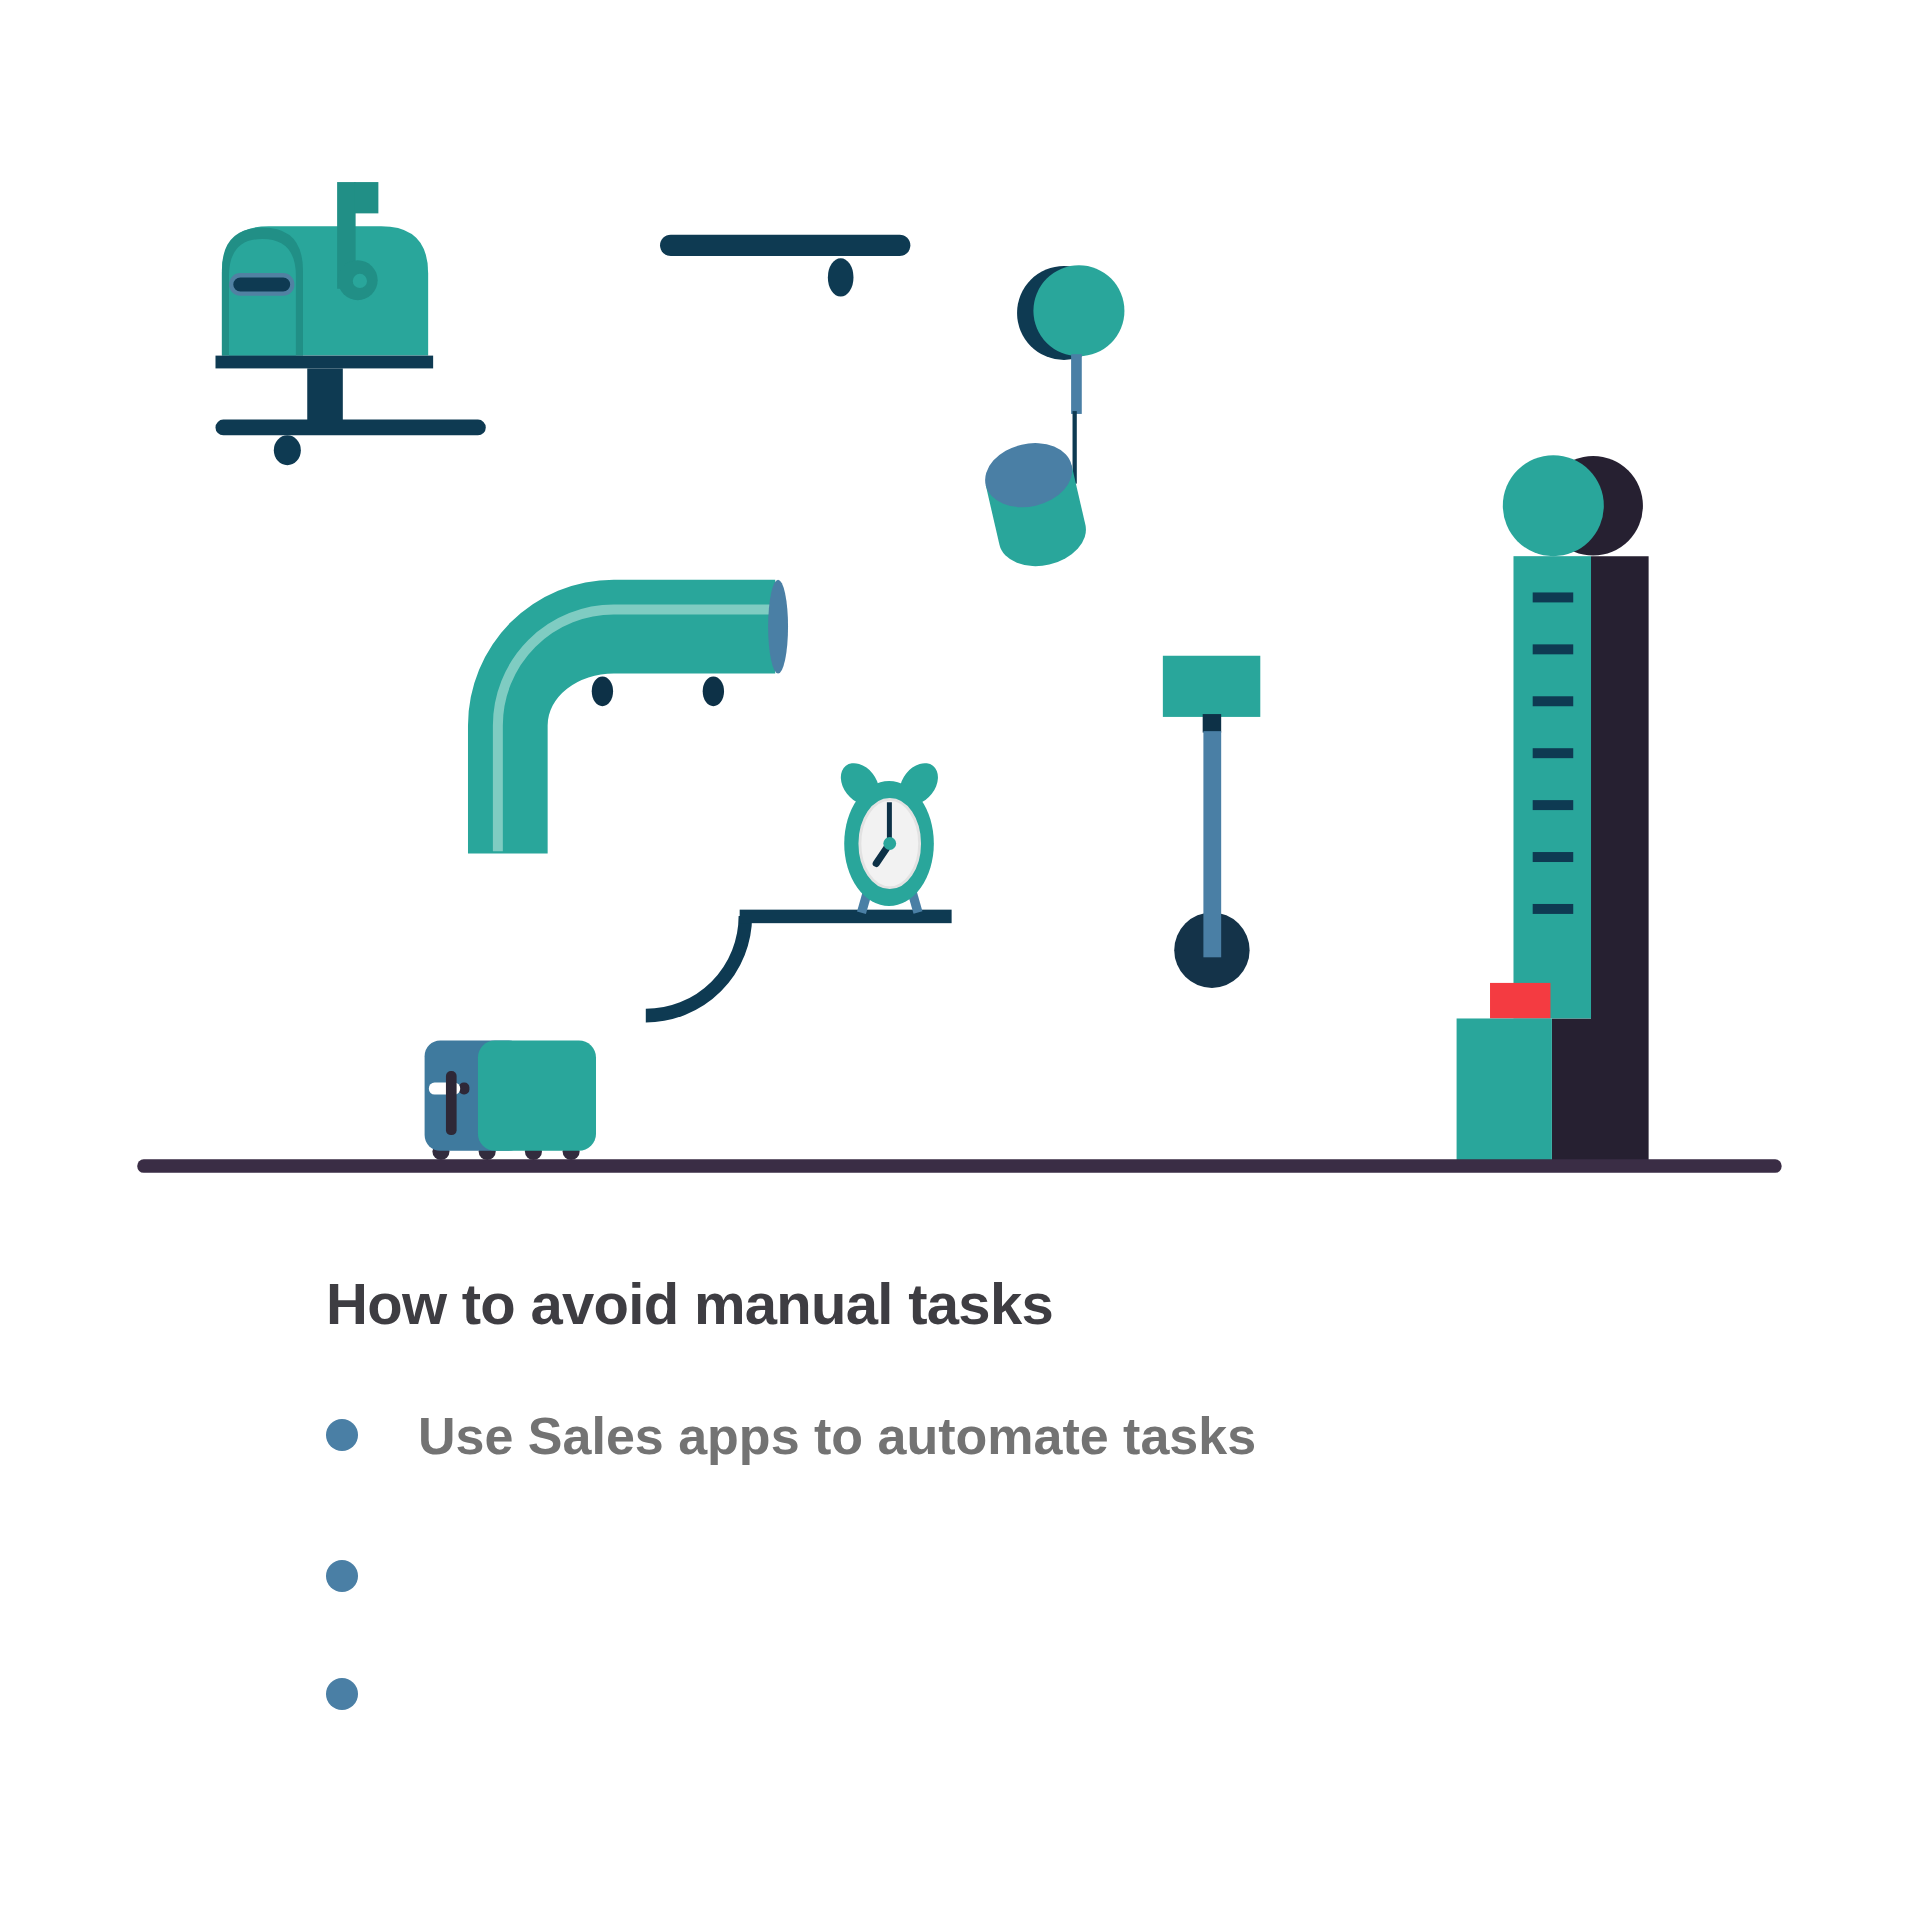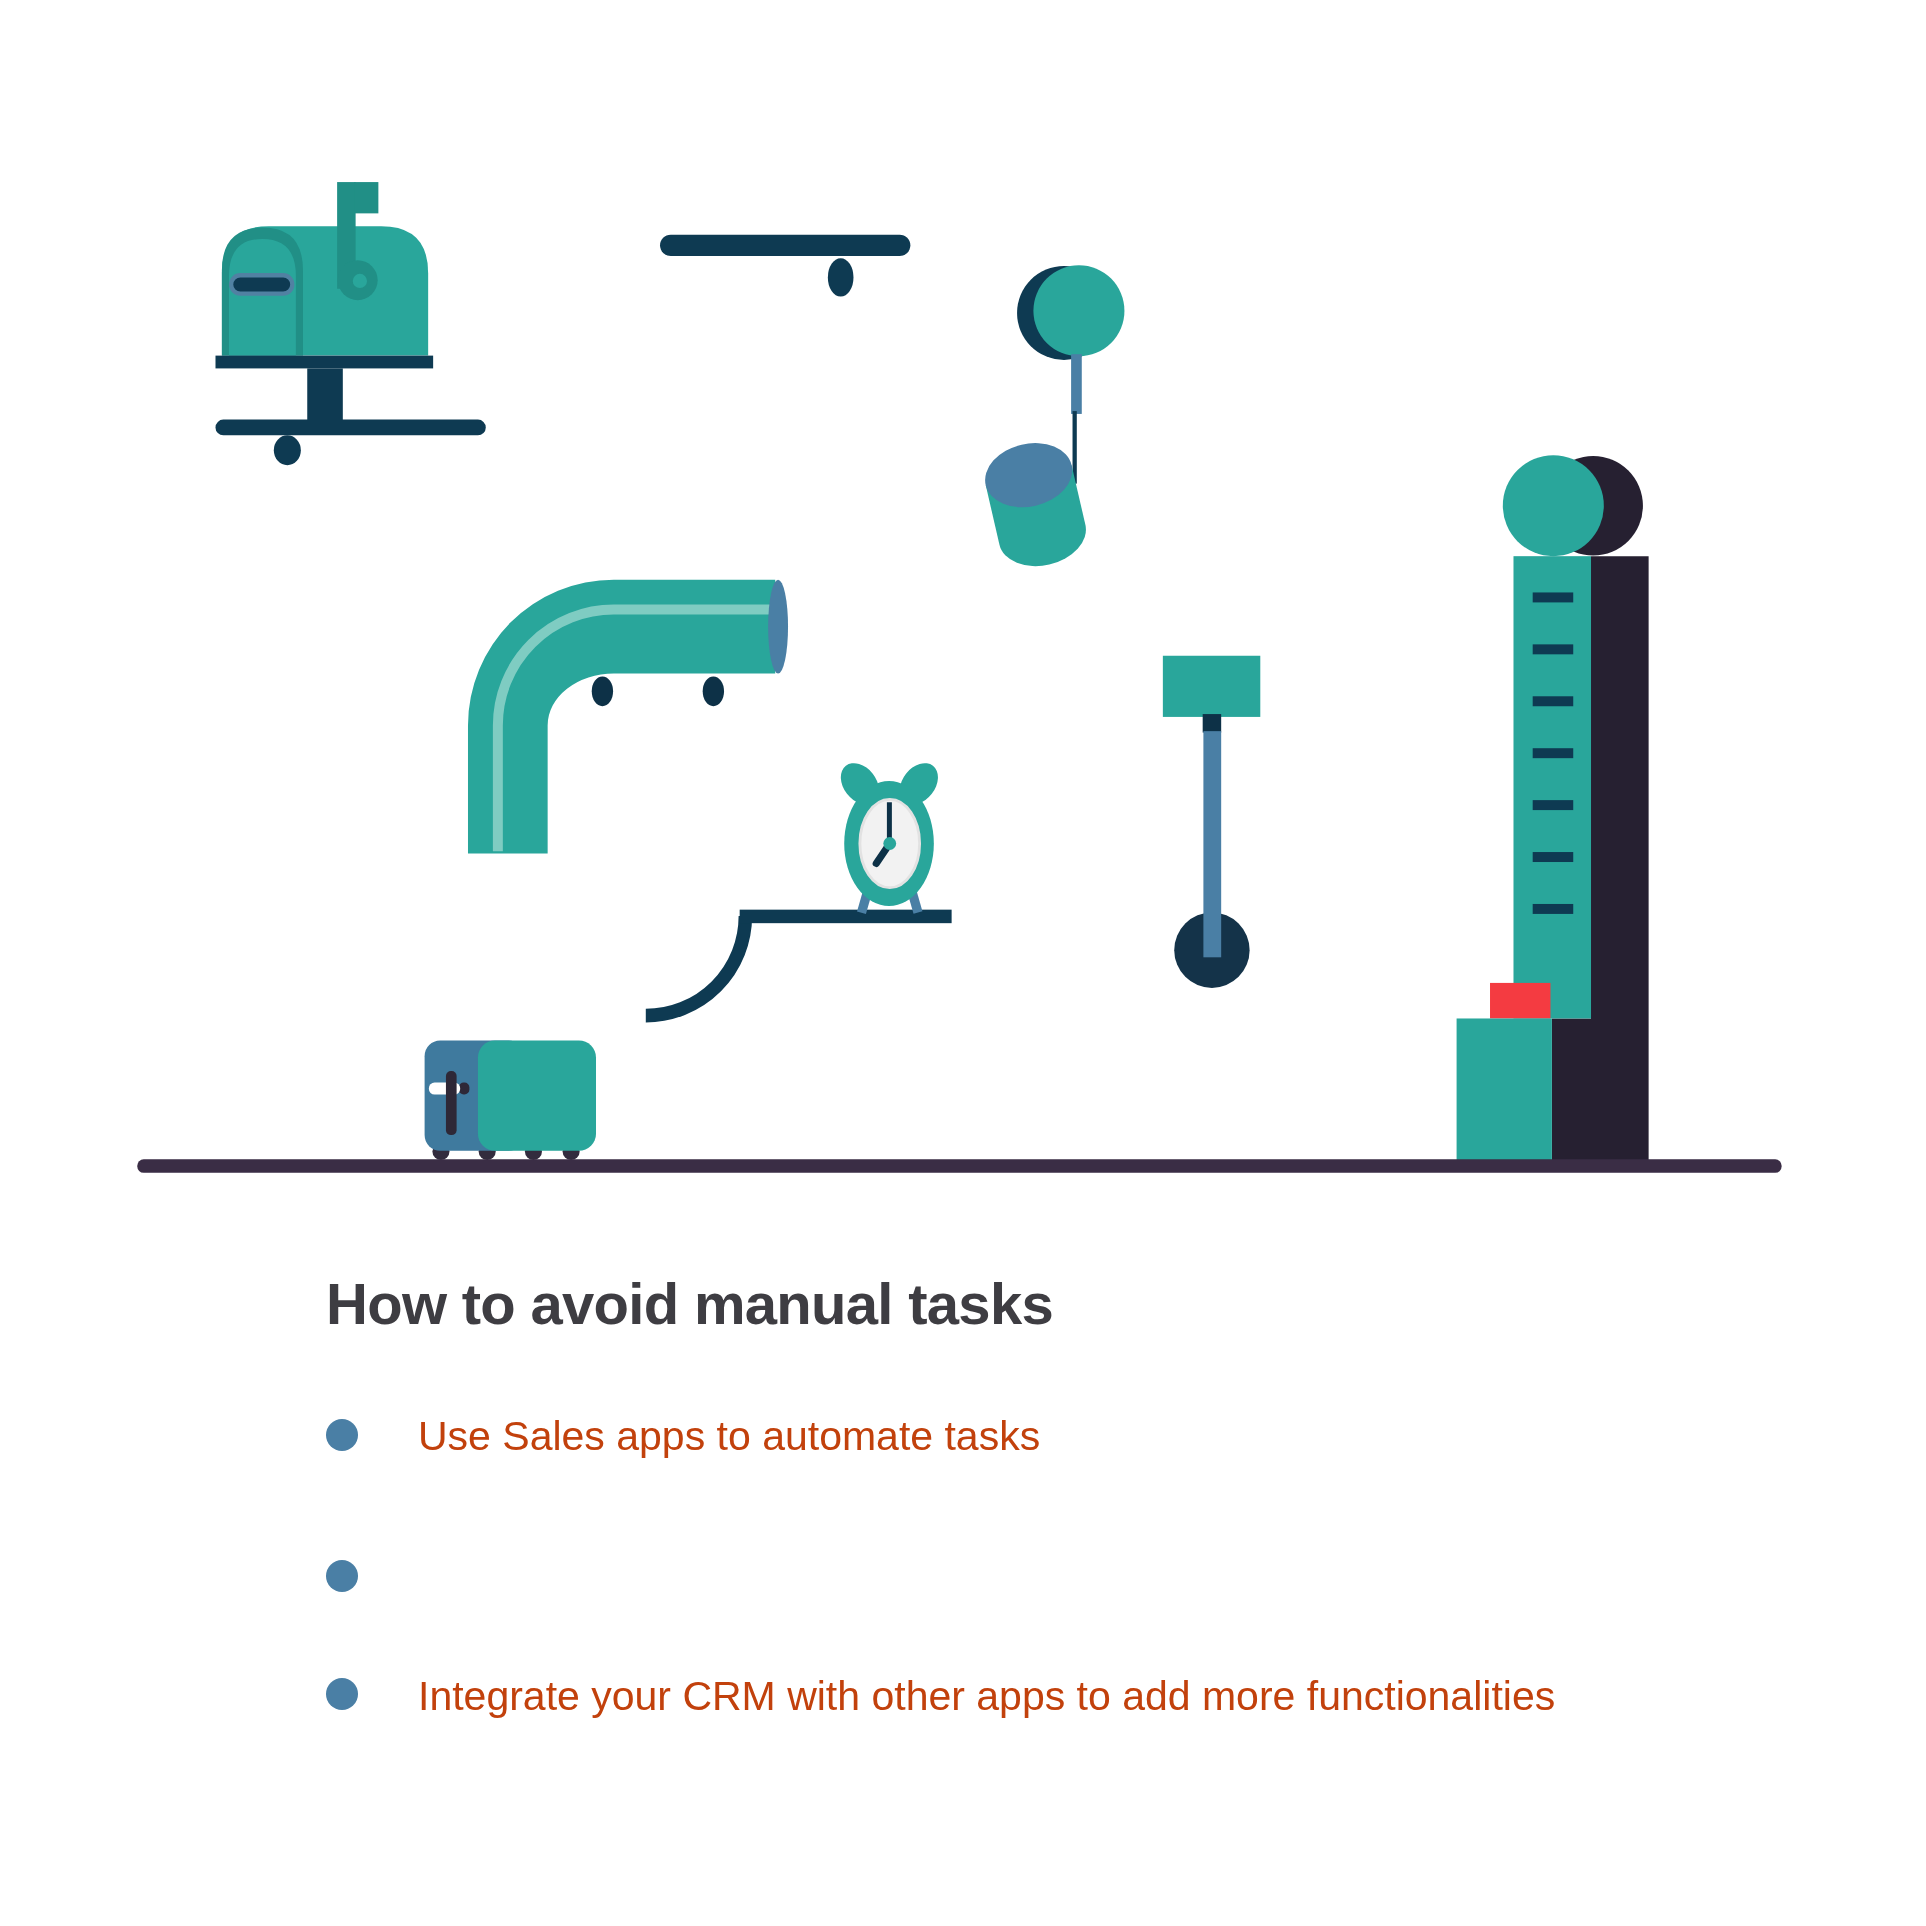--- a/index.html
+++ b/index.html
@@ -36,25 +36,25 @@
   }
   .bullet-dot{
     flex:0 0 auto;
     width:32px;height:32px;
     border-radius:50%;
     background:#4a7fa5;
     margin-top:18.5px;
     margin-right:60px;
   }
   .bullet-text{
-    font-size:41px;
-    font-weight:400;
+    font-size:52px;
+    font-weight:700;
     line-height:73px;
     max-width:1252px;
-    color:#c2410c;
+    color:#737373;
   }
 </style>
 </head>
 <body>
 
 <div id="canvas">
 
   <svg id="machine-svg" width="1926" height="1926" viewBox="0 0 2708 2708" xmlns="http://www.w3.org/2000/svg">
 
     <g>
@@ -158,19 +158,18 @@
     <ul class="bullet-list">
       <li class="bullet-row">
         <span class="bullet-dot"></span>
         <span class="bullet-text">Use Sales apps to automate tasks</span>
       </li>
       <li class="bullet-row">
         <span class="bullet-dot"></span>
       </li>
       <li class="bullet-row">
         <span class="bullet-dot"></span>
-        <span class="bullet-text">Integrate your CRM with other apps to add more functionalities</span>
       </li>
     </ul>
   </div>
 
 </div>
 
 
 </body></html>

